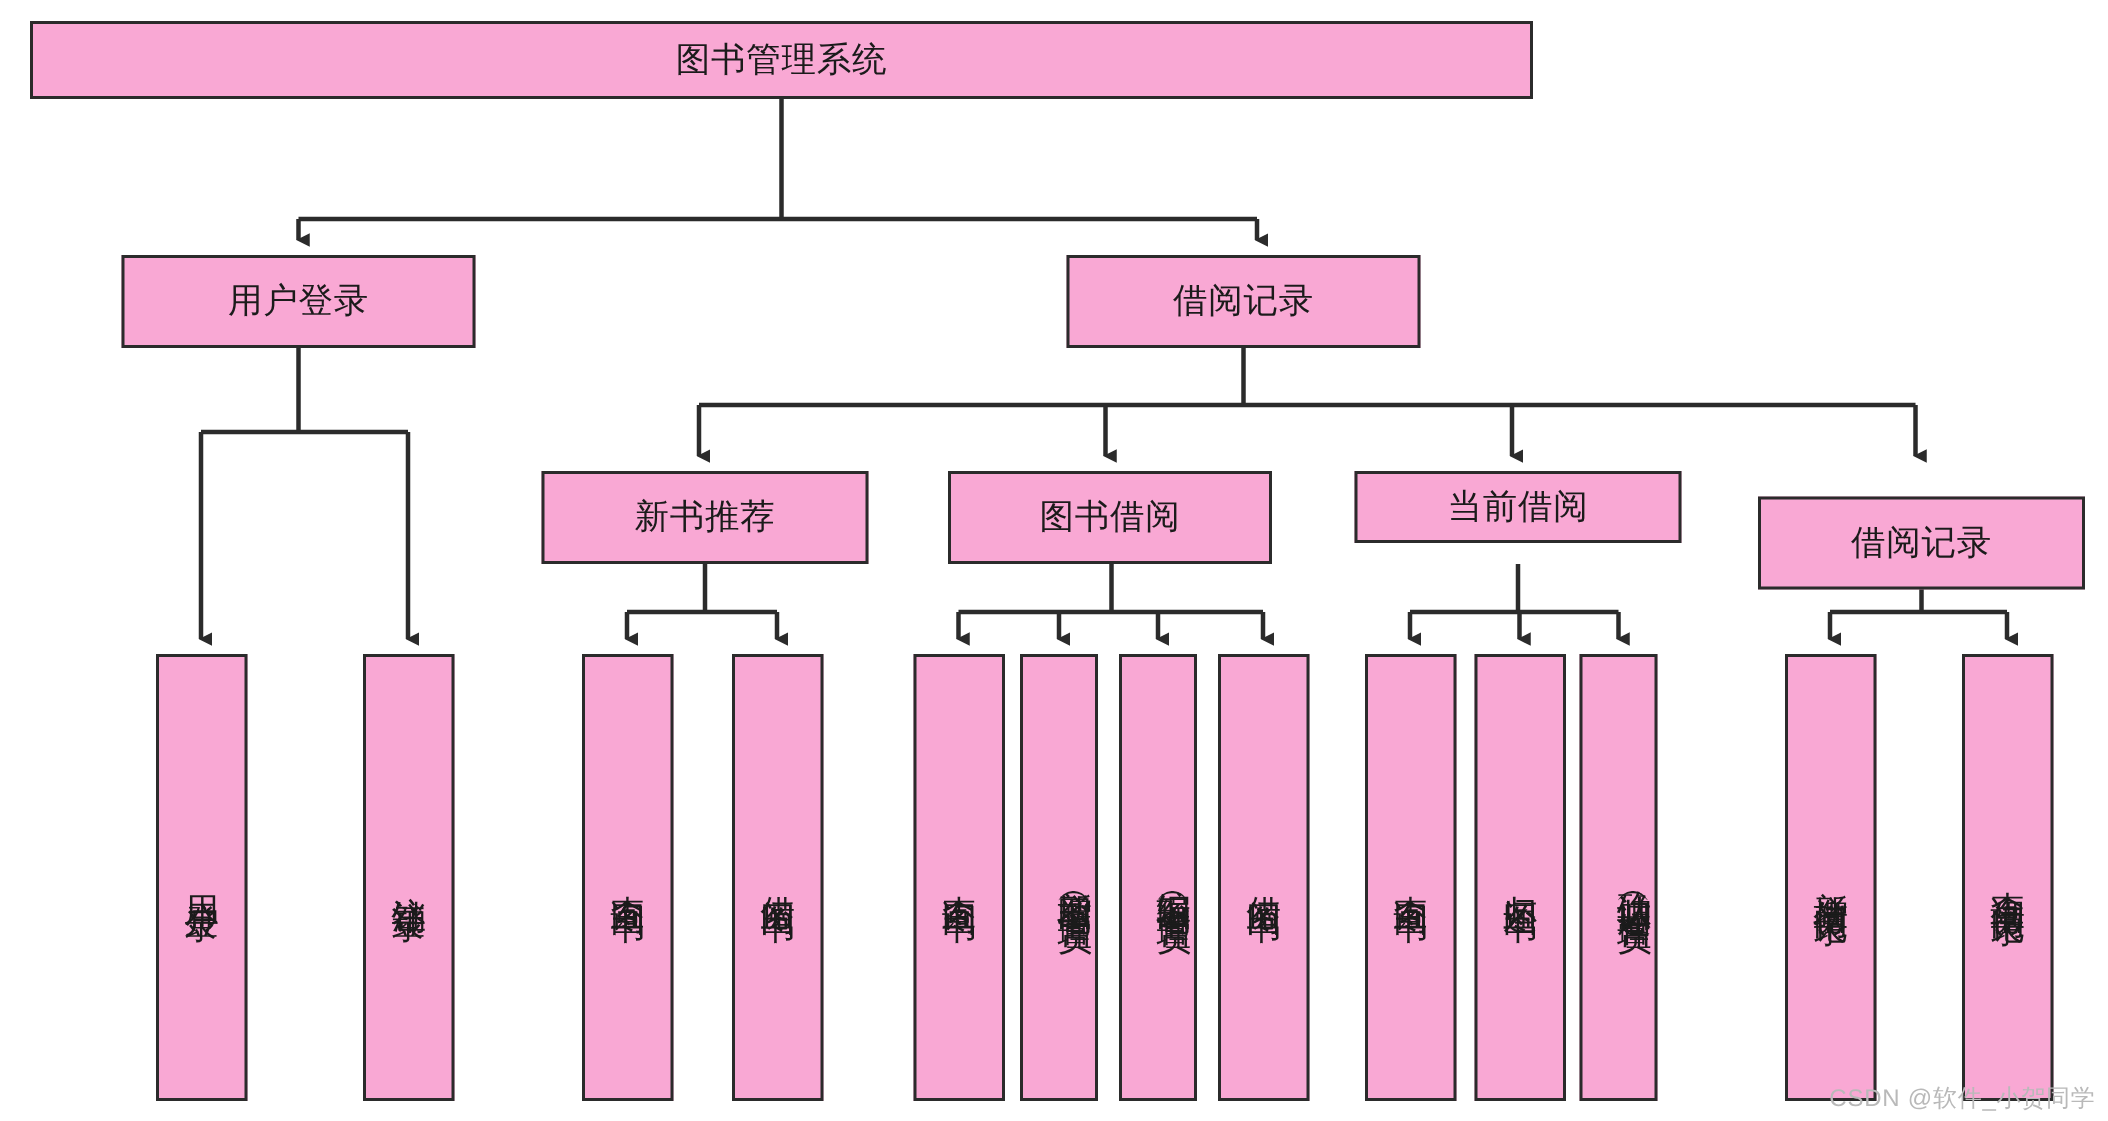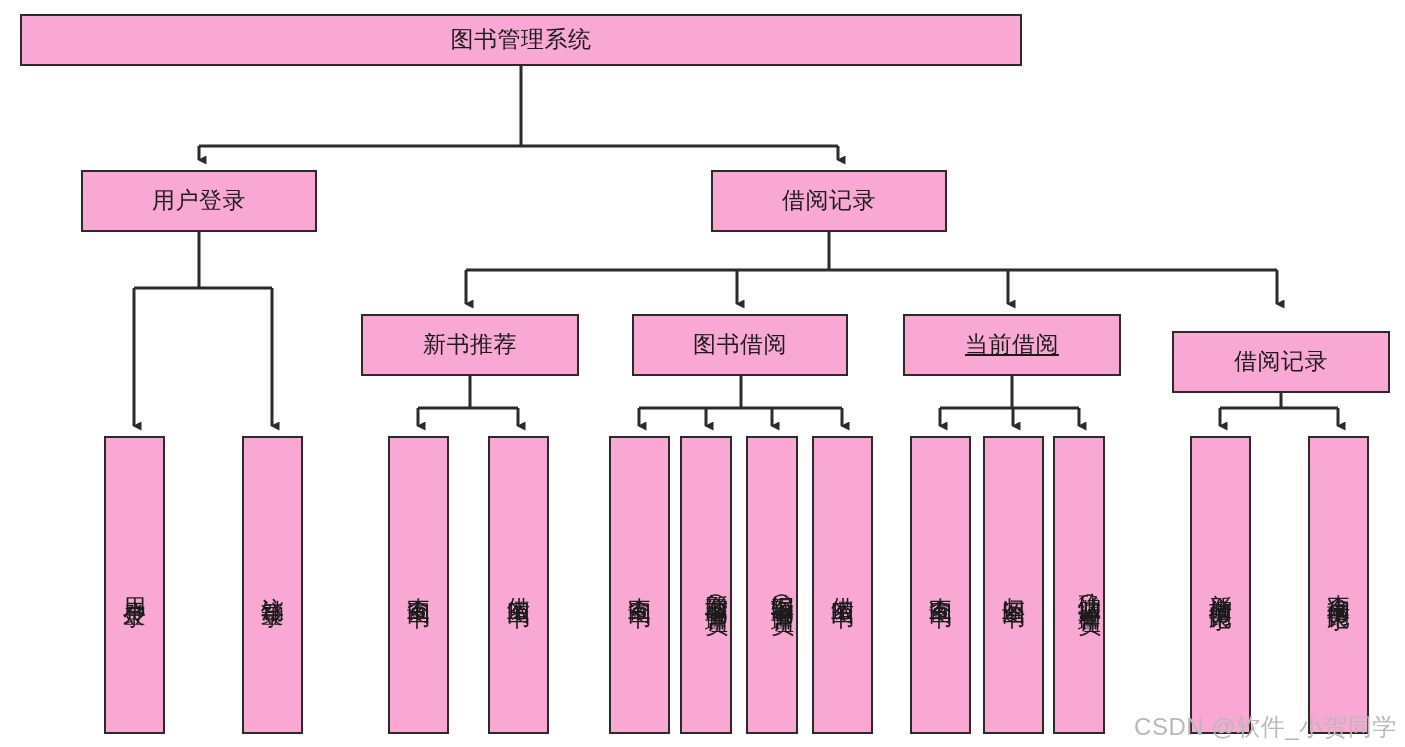--- a/index.html
+++ b/index.html
@@ -54,21 +54,21 @@
   }
   .node .lbl {
     display: block;
     line-height: 1.18;
     white-space: pre-line;
   }
   .watermark {
     position: absolute;
     right: 8px;
     bottom: 4px;
-    font-size: 24px;
+    font-size: 16px;
     color: #b9b9b9;
     letter-spacing: 0.5px;
     white-space: nowrap;
   }
 </style>
 </head>
 <body>
 
 <div id="canvas">
 
@@ -132,21 +132,21 @@
   <div class="node h" style="left:711px;top:170px;width:236px;height:62px;">
     <span class="lbl">借阅记录</span>
   </div>
 
   <div class="node h" style="left:361px;top:314px;width:218px;height:62px;">
     <span class="lbl">新书推荐</span>
   </div>
   <div class="node h" style="left:632px;top:314px;width:216px;height:62px;">
     <span class="lbl">图书借阅</span>
   </div>
-  <div class="node h" style="left:903px;top:314px;width:218px;height:62px;text-decoration:underline;">
+  <div class="node h" style="left:903px;top:314px;width:218px;height:48px;">
     <span class="lbl">当前借阅</span>
   </div>
   <div class="node h" style="left:1172px;top:331px;width:218px;height:62px;">
     <span class="lbl">借阅记录</span>
   </div>
 
   <div class="node v mid" style="left:104px;top:436px;width:61px;height:298px;">
     <span class="lbl">用户登录</span>
   </div>
   <div class="node v mid" style="left:242px;top:436px;width:61px;height:298px;">

